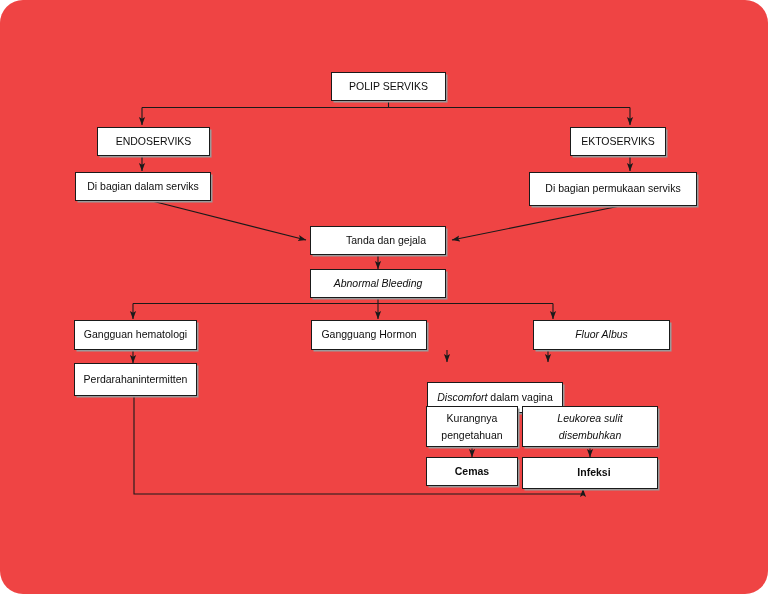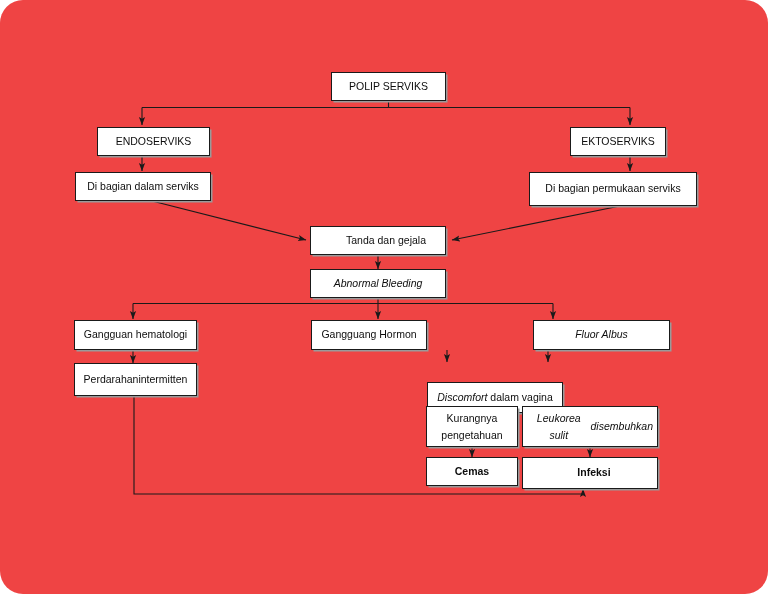--- a/index.html
+++ b/index.html
@@ -149,21 +149,21 @@
     <span class="lbl">
       <span class="it">Discomfort</span><span> dalam vagina</span>
     </span>
   </div>
 
   <div class="node two-line" style="left:426px; top:406px; width:92px; height:41px; flex-direction:column;">
     <span class="lbl">Kurangnya</span>
     <span class="lbl">pengetahuan</span>
   </div>
 
-  <div class="node two-line" style="left:522px; top:406px; width:136px; height:41px; ">
+  <div class="node two-line" style="left:522px; top:406px; width:136px; height:41px; flex-direction:column;">
     <span class="lbl it">Leukorea sulit</span>
     <span class="lbl it">disembuhkan</span>
   </div>
 
   <div class="node" style="left:426px; top:457px; width:92px; height:29px;">
     <span class="lbl bd">Cemas</span>
   </div>
 
   <div class="node" style="left:522px; top:457px; width:136px; height:32px;padding-left:12px;">
     <span class="lbl bd">Infeksi</span>

